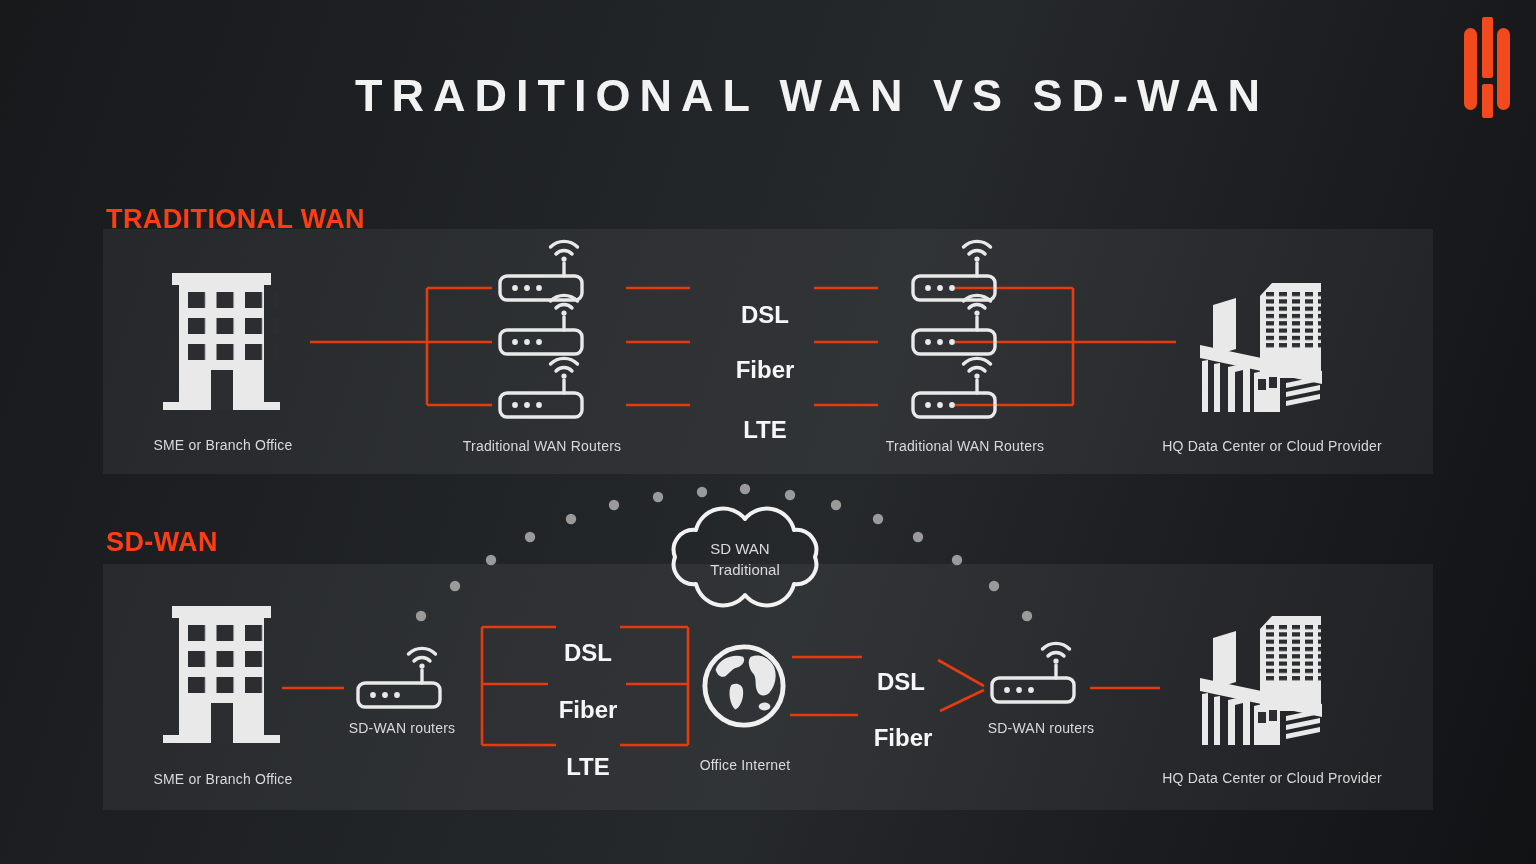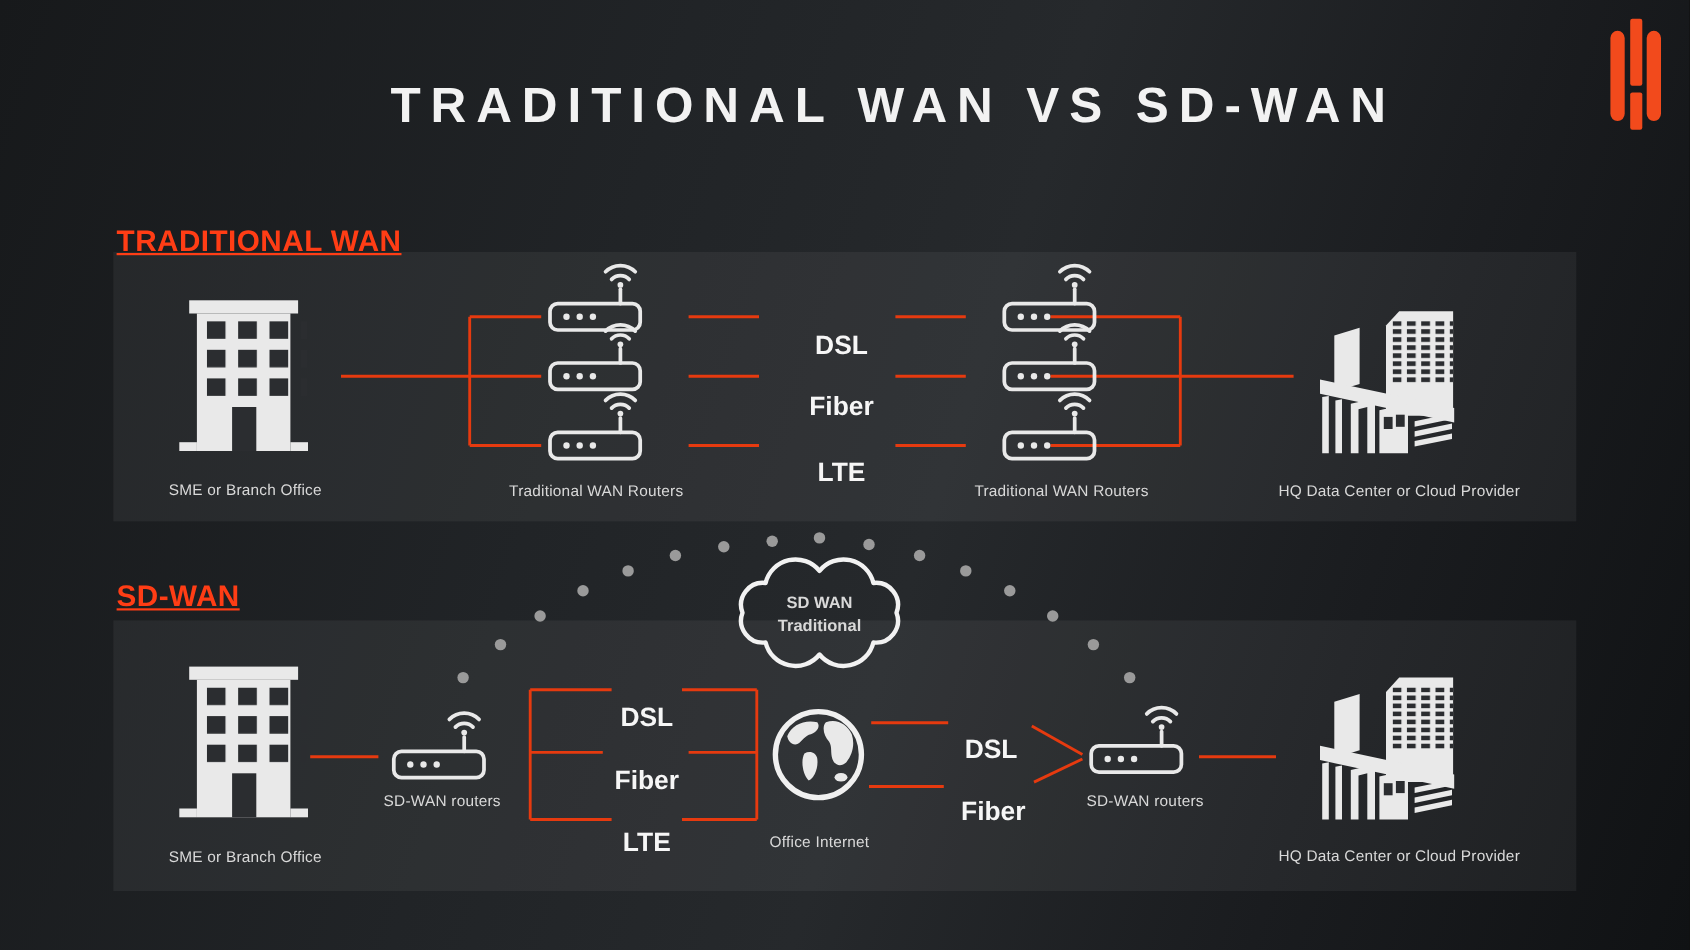--- a/index.html
+++ b/index.html
@@ -17,34 +17,34 @@
     background:linear-gradient(108deg,#17191b 0%,#212427 35%,#26292c 55%,#1a1c1f 78%,#101214 100%);
     font-family:"Liberation Sans", sans-serif;
   }
   .panel{position:absolute;left:103px;width:1330px;background:rgba(255,255,255,0.055);}
   #panel-trad{top:229px;height:245px;}
   #panel-sdwan{top:564px;height:246px;}
   #title{
     position:absolute;top:70px;left:0;width:100%;text-align:center;
     font-size:45px;font-weight:bold;letter-spacing:9px;color:#f2f2f2;white-space:nowrap;padding-left:44px;
   }
-  .sec{position:absolute;font-size:27px;font-weight:bold;letter-spacing:.4px;color:var(--heading-red);white-space:nowrap;text-decoration:underline;}
+  .sec{position:absolute;font-size:27px;font-weight:bold;letter-spacing:.4px;color:var(--heading-red);white-space:nowrap;}
   #sec-trad{left:106px;top:204px;}
   #sec-sdwan{left:106px;top:527px;}
   .cap{
     position:absolute;transform:translate(-50%,-50%);
     color:var(--text-light);font-size:14px;letter-spacing:.2px;white-space:nowrap;
   }
   .conn{
     position:absolute;transform:translate(-50%,-50%);
     color:#f6f6f6;font-size:24px;font-weight:bold;white-space:nowrap;margin-top:26px;
   }
   .cloudtxt{
-    position:absolute;transform:translate(-50%,-50%);text-align:center;
-    color:#d9d9d9;font-size:15px;line-height:21px;white-space:nowrap;font-weight:bold;
+    position:absolute;transform:translate(-50%,-50%);text-align:left;
+    color:#d9d9d9;font-size:15px;line-height:21px;white-space:nowrap;
   }
   #art{position:absolute;left:0;top:0;}
   .cline{stroke:var(--accent);stroke-width:2.6;fill:none;}
   .istroke{stroke:var(--icon-white);stroke-width:3.4;fill:none;stroke-linecap:round;stroke-linejoin:round;}
   .ifill{fill:var(--icon-white);}
   .win{fill:var(--panel);}
   .dot{fill:var(--dot-gray);}
   .logo{fill:var(--logo-orange);}
 </style>
 </head>

